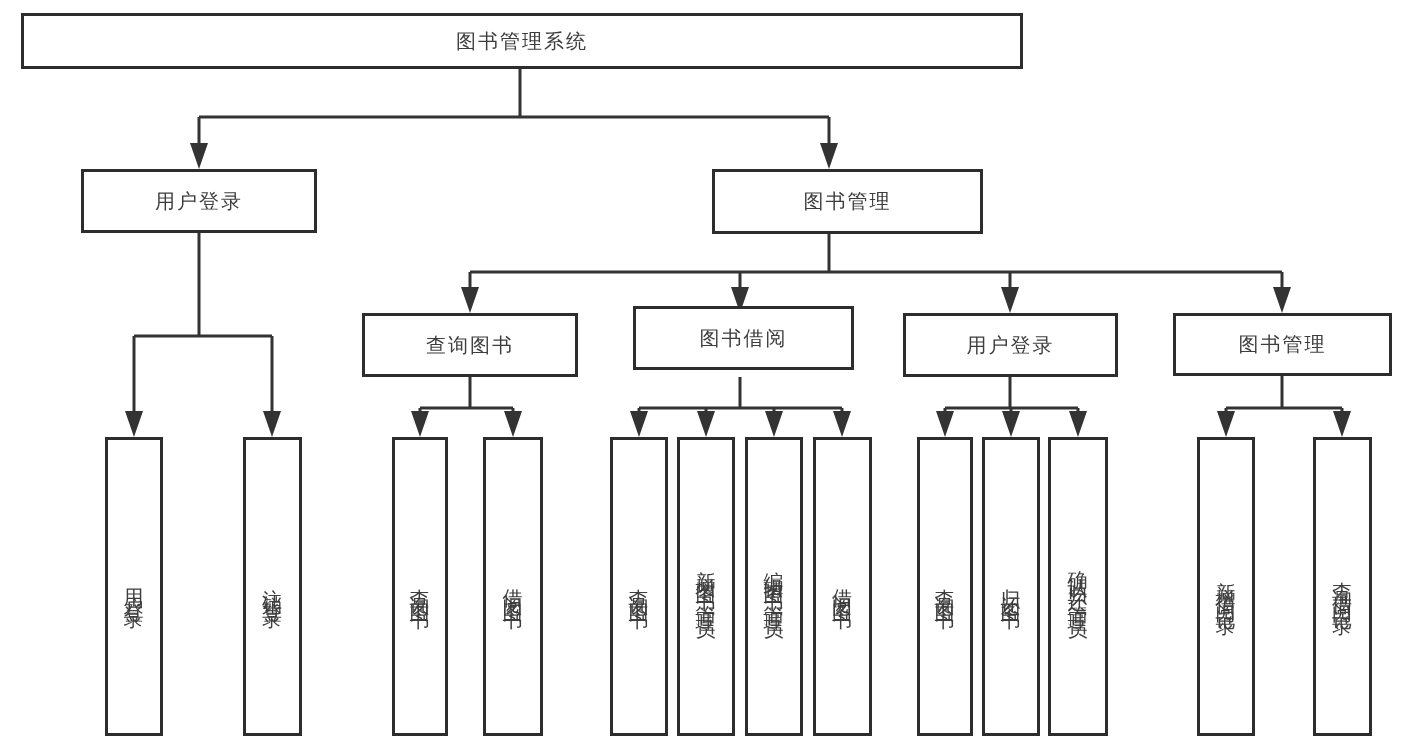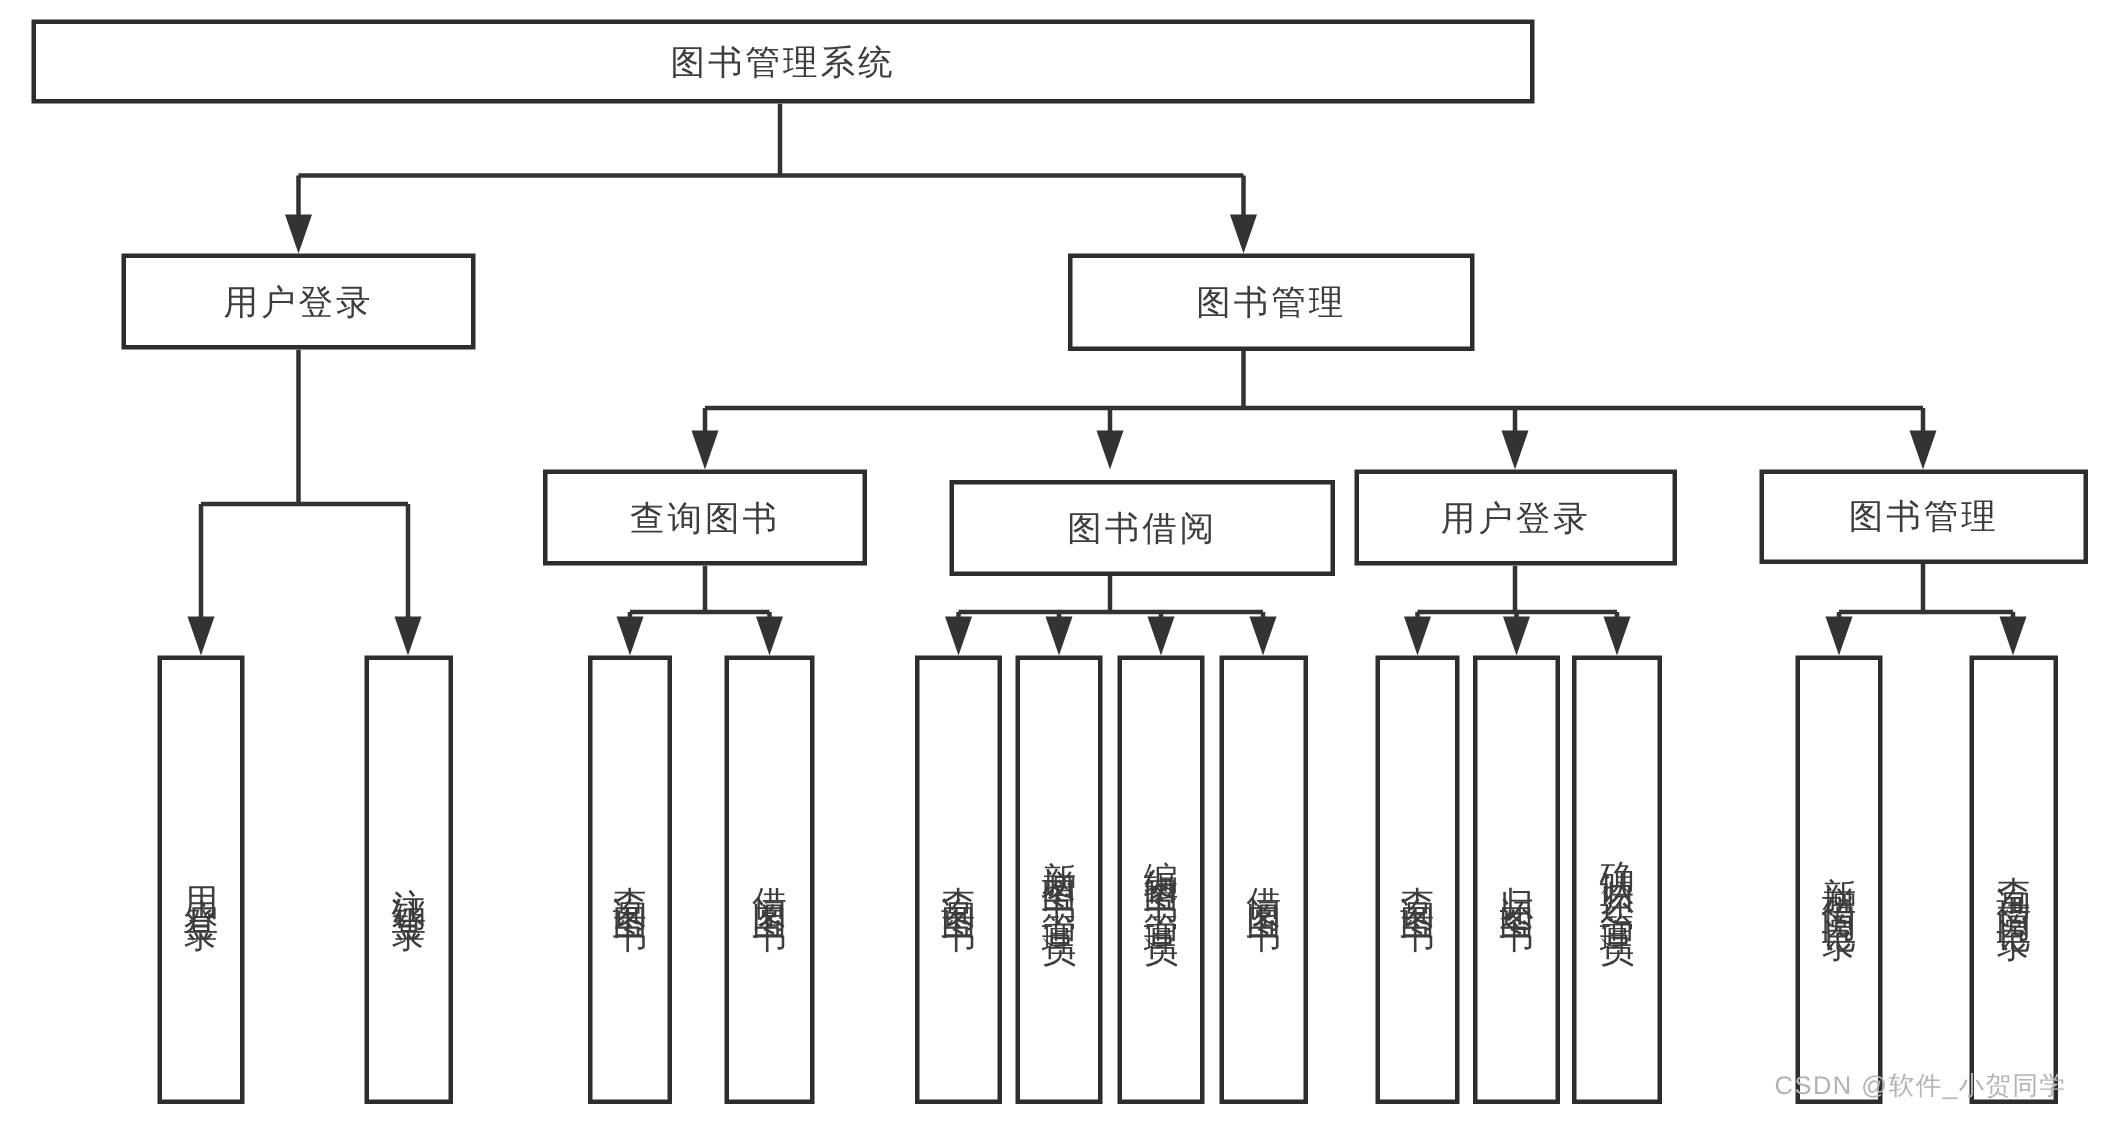--- a/index.html
+++ b/index.html
@@ -27,21 +27,21 @@
     box-sizing: border-box;
     border: 3px solid #2d2d2d;
     background: #ffffff;
     display: flex;
     align-items: center;
     justify-content: center;
     z-index: 2;
   }
   .box span {
     color: #3d3d3d;
-    font-size: 23px;
+    font-size: 20px;
     letter-spacing: 2px;
     white-space: nowrap;
   }
   .vbox span {
     writing-mode: vertical-rl;
     text-orientation: mixed;
     letter-spacing: 7px;
     white-space: normal;
     line-height: 1.0;
   }
@@ -124,21 +124,21 @@
   <div class="box" style="left:81px;top:169px;width:236px;height:64px">
     <span>用户登录</span>
   </div>
   <div class="box" style="left:712px;top:169px;width:271px;height:65px">
     <span>图书管理</span>
   </div>
 
   <div class="box" style="left:362px;top:313px;width:216px;height:64px">
     <span>查询图书</span>
   </div>
-  <div class="box" style="left:633px;top:320px;width:257px;height:64px">
+  <div class="box" style="left:633px;top:306px;width:221px;height:64px">
     <span>图书借阅</span>
   </div>
   <div class="box" style="left:903px;top:313px;width:215px;height:64px">
     <span>用户登录</span>
   </div>
   <div class="box" style="left:1173px;top:313px;width:219px;height:63px">
     <span>图书管理</span>
   </div>
 
   <div class="box vbox" style="left:105px;top:437px;width:58px;height:299px">
@@ -178,14 +178,13 @@
     <span>确认归还（管理员）</span>
   </div>
 
   <div class="box vbox" style="left:1197px;top:437px;width:58px;height:299px">
     <span>新增借阅记录</span>
   </div>
   <div class="box vbox" style="left:1313px;top:437px;width:59px;height:299px">
     <span>查询借阅记录</span>
   </div>
 
-  <div class="watermark">CSDN @软件_小贺同学</div>
 </div>
 
 </body></html>

